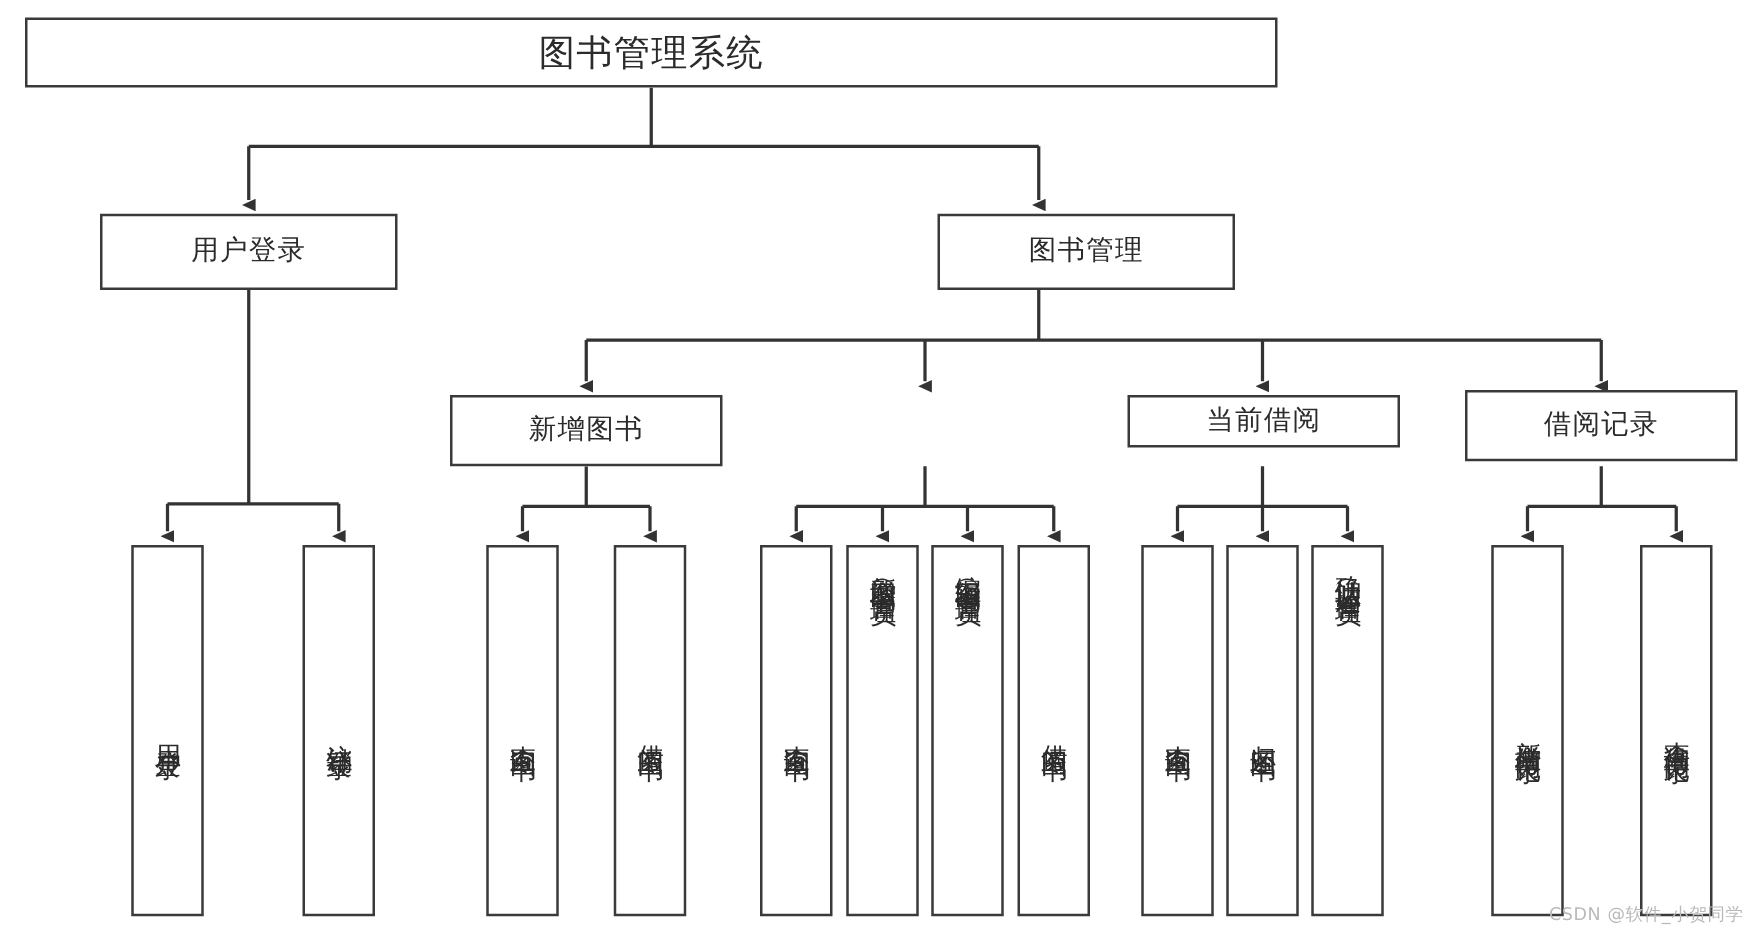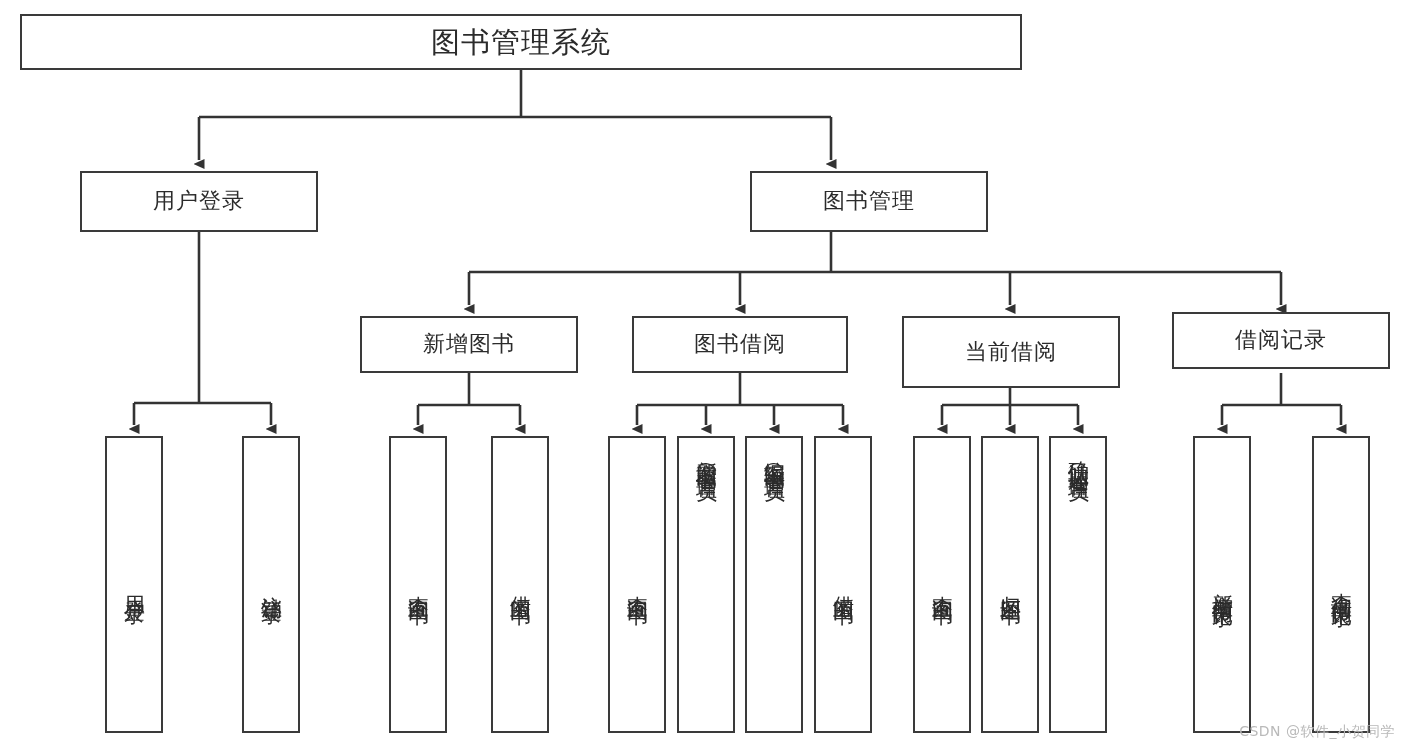--- a/index.html
+++ b/index.html
@@ -145,25 +145,22 @@
   </div>
 
   <div class="node horiz" style="left:750px; top:171px; width:238px; height:61px;">
     <span class="lbl">图书管理</span>
   </div>
 
   <div class="node horiz" style="left:360px; top:316px; width:218px; height:57px;">
     <span class="lbl">新增图书</span>
   </div>
 
-  <div class="node horiz" style="left:632px; top:316px; width:216px; height:57px;">
-    <span class="lbl">图书借阅</span>
-  </div>
-
-  <div class="node horiz" style="left:902px; top:316px; width:218px; height:72px;">
+
+  <div class="node horiz" style="left:902px; top:316px; width:218px; height:42px;">
     <span class="lbl">当前借阅</span>
   </div>
 
   <div class="node horiz" style="left:1172px; top:312px; width:218px; height:57px;">
     <span class="lbl">借阅记录</span>
   </div>
 
   <div class="node vert center" style="left:105px; top:436px; width:58px; height:297px;">
     <span class="lbl">用户登录</span>
   </div>

